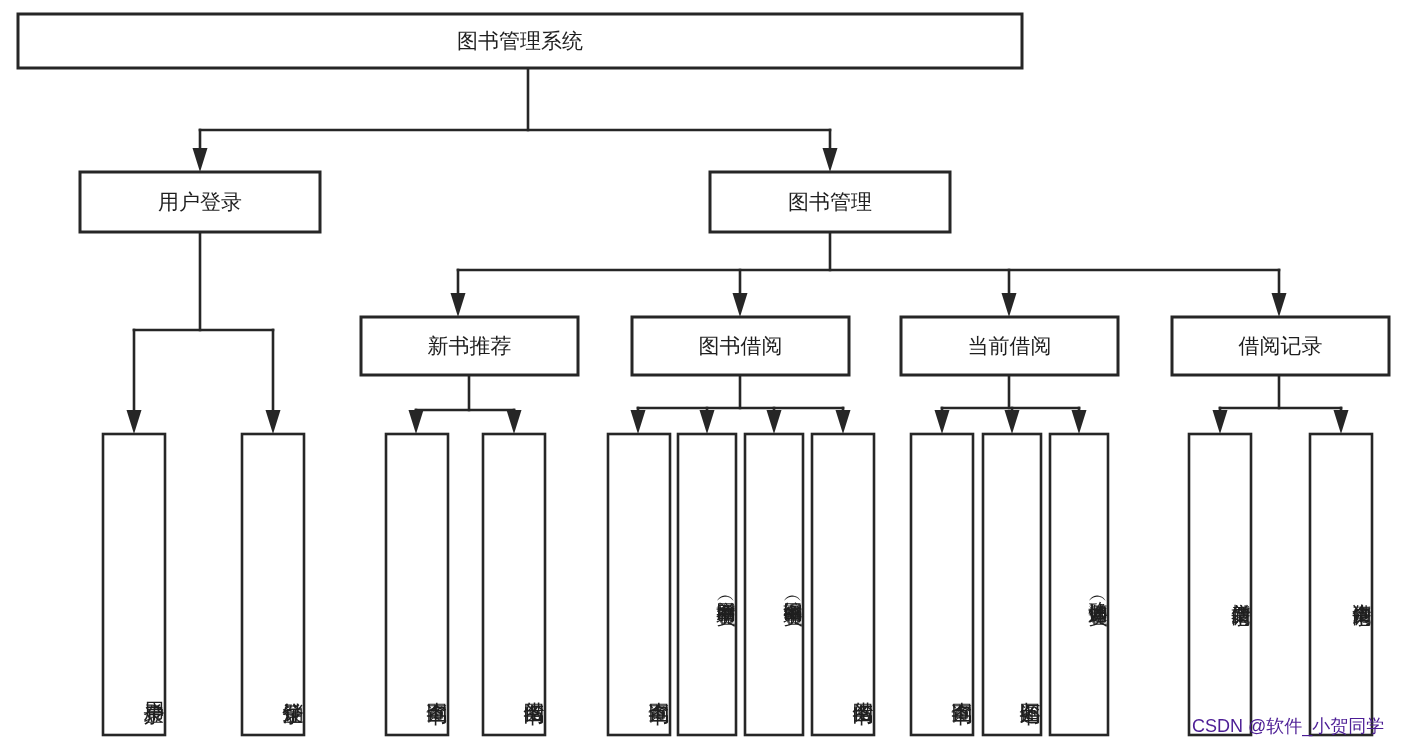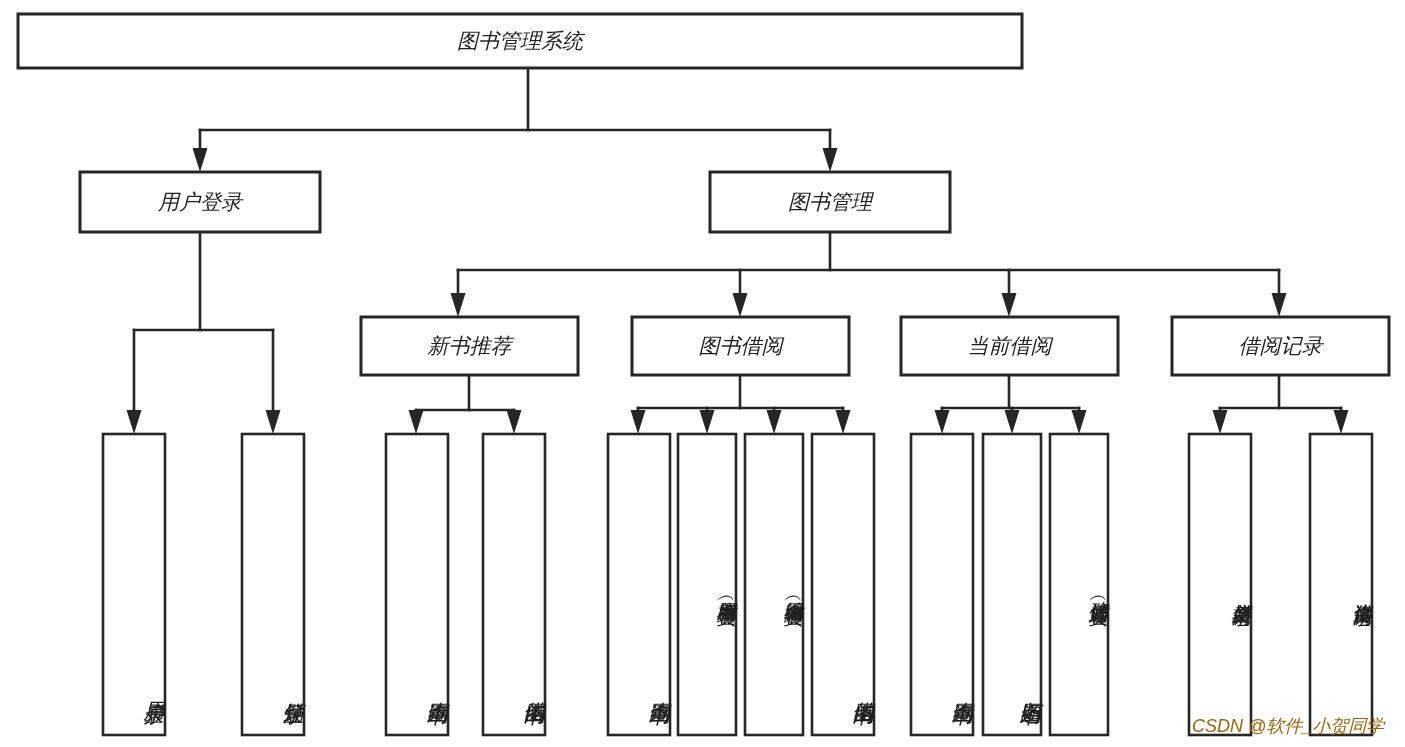--- a/index.html
+++ b/index.html
@@ -13,21 +13,20 @@
     height: 747px;
     font-family: "Liberation Sans", "DejaVu Sans", sans-serif;
     overflow: hidden;
     position: relative;
   }
   #diagram-root {
     position: relative;
     width: 1405px;
     height: 624px;
     background: #ffffff;
-    font-style: italic;
   }
   svg.diagram-canvas {
     position: absolute;
     top: 0;
     left: 0;
     width: 1405px;
     height: 747px;
     display: block;
   }
   .node-box {
@@ -69,21 +68,21 @@
     line-height: 1.05;
     color: #1f1f1f;
     letter-spacing: 1px;
     white-space: nowrap;
     pointer-events: none;
   }
   .watermark {
     position: absolute;
     font-family: "Liberation Sans", "DejaVu Sans", sans-serif;
     font-size: 18px;
-    color: #a16207;
+    color: #4c1d95;
     white-space: nowrap;
     user-select: none;
   }
 </style>
 </head>
 <body>
 
 <div id="diagram-root">
   <svg class="diagram-canvas" viewBox="0 0 1405 747" xmlns="http://www.w3.org/2000/svg">
     <g id="connector-layer">

